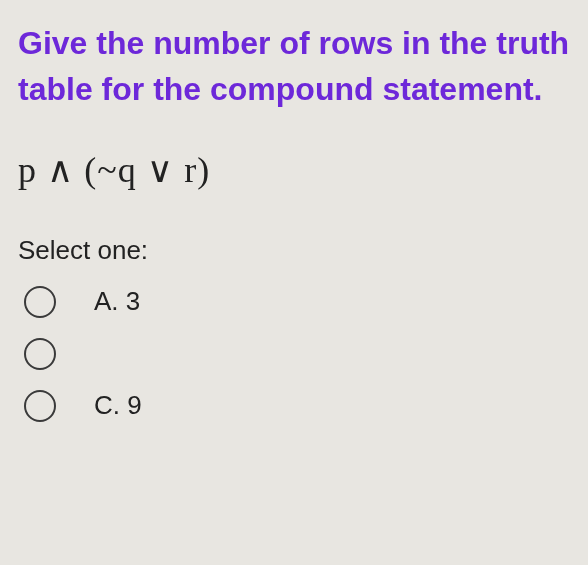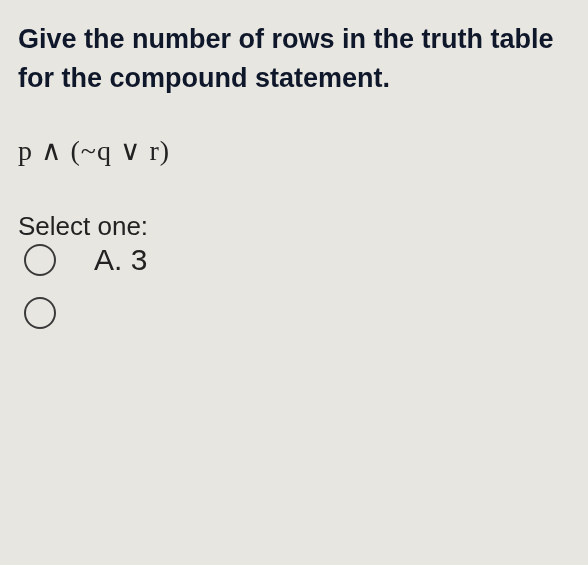--- a/index.html
+++ b/index.html
@@ -13,36 +13,36 @@
       overflow: hidden;
     }
     body {
       font-family: Arial, Helvetica, sans-serif;
       background: #e8e6e1;
       padding: 20px 18px;
       color: #1a1a1a;
     }
     .question-stem {
       font-weight: 700;
-      font-size: 27px;
+      font-size: 32px;
       line-height: 1.45;
-      color: #0f172a;
+      color: #6d28d9;
       margin-bottom: 36px;
     }
     .expression {
-      font-size: 28px;
+      font-size: 36px;
       font-family: "Times New Roman", Times, serif;
       color: #222;
       margin-bottom: 44px;
       letter-spacing: 1px;
     }
     .select-label {
       font-size: 26px;
       color: #222;
-      margin-bottom: 1px;
+      margin-bottom: 20px;
     }
     .options {
       display: flex;
       flex-direction: column;
       gap: 20px;
       padding-left: 6px;
     }
     .option-row {
       display: flex;
       align-items: center;
@@ -52,21 +52,21 @@
     .radio {
       width: 32px;
       height: 32px;
       border: 2px solid #3a3a3a;
       border-radius: 50%;
       background: transparent;
       display: inline-block;
       flex-shrink: 0;
     }
     .option-label {
-      font-size: 30px;
+      font-size: 26px;
       color: #222;
     }
   </style>
 </head>
 <body>
 
 <div class="question-stem">Give the number of rows in the truth table for the compound statement.</div>
 
 <div class="expression">p ∧ (~q ∨ r)</div>
 
@@ -79,15 +79,22 @@
     <span class="option-label">
       <span>A.</span>
       <span>3</span>
     </span>
   </label>
 
   <label class="option-row">
     <span class="radio"></span>
   </label>
 
+  <label class="option-row">
+    <span class="radio"></span>
+    <span class="option-label">
+      <span>C.</span>
+      <span>9</span>
+    </span>
+  </label>
 
 
 </div>
 
 </body></html>

